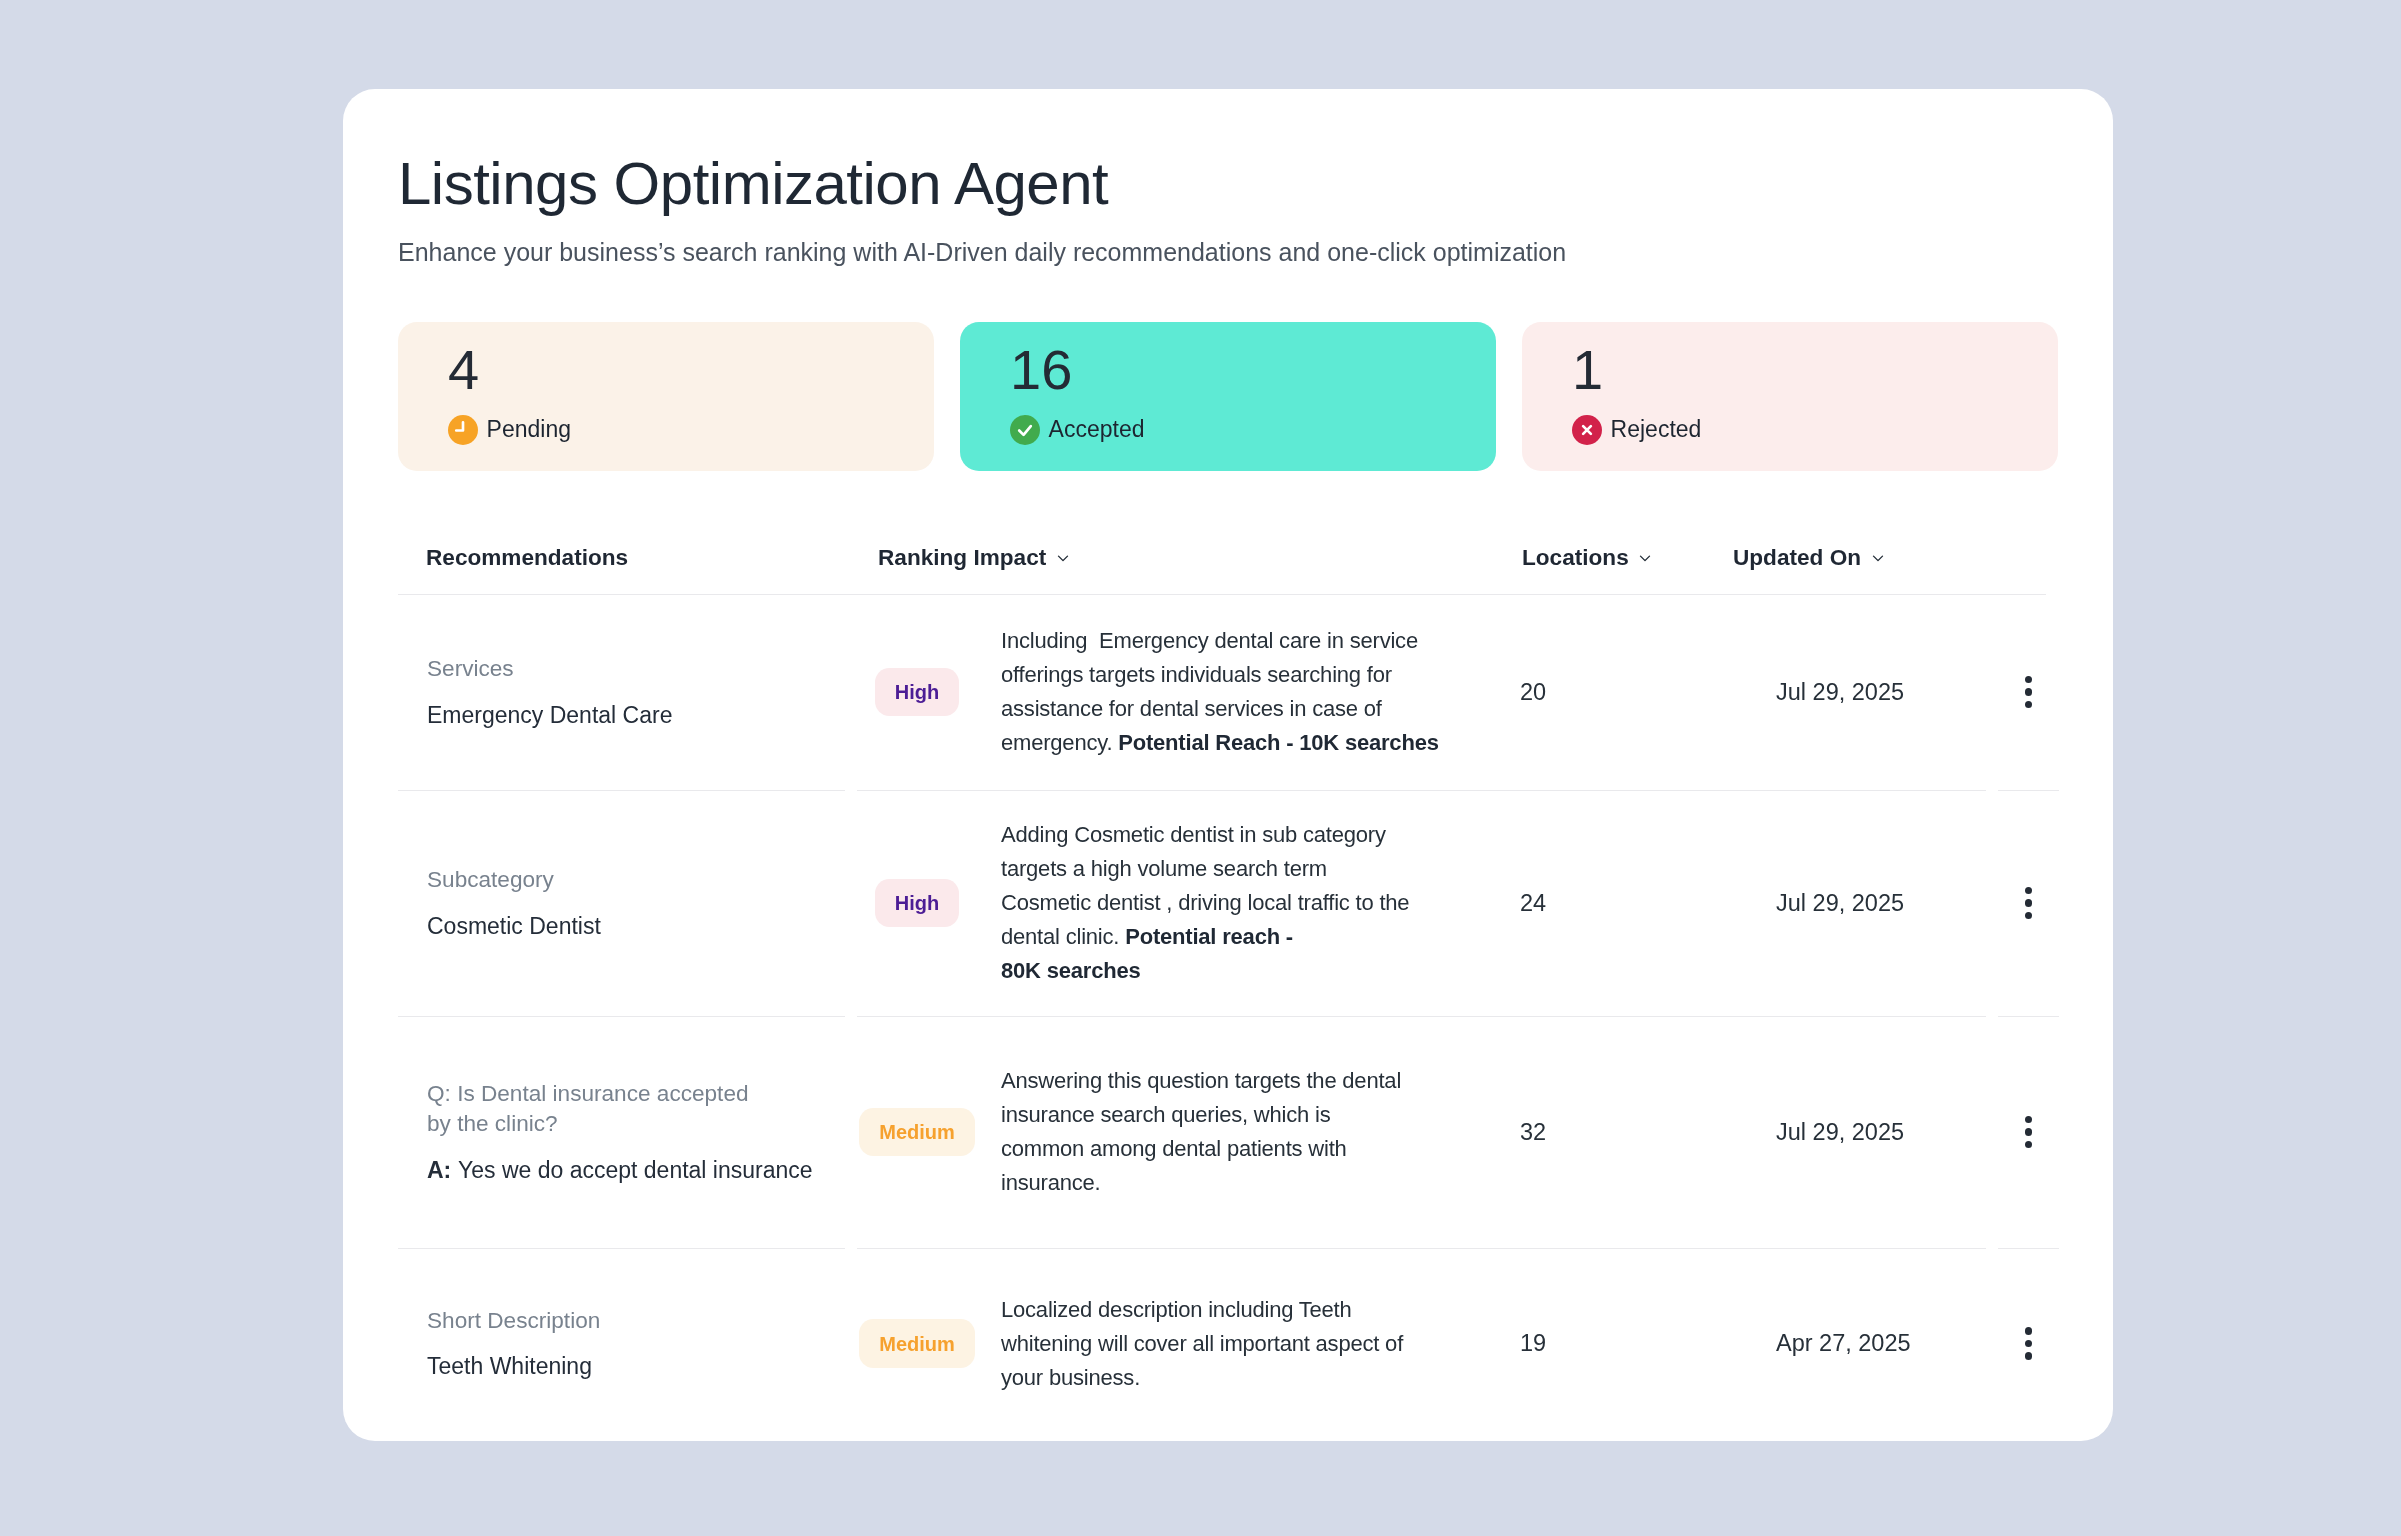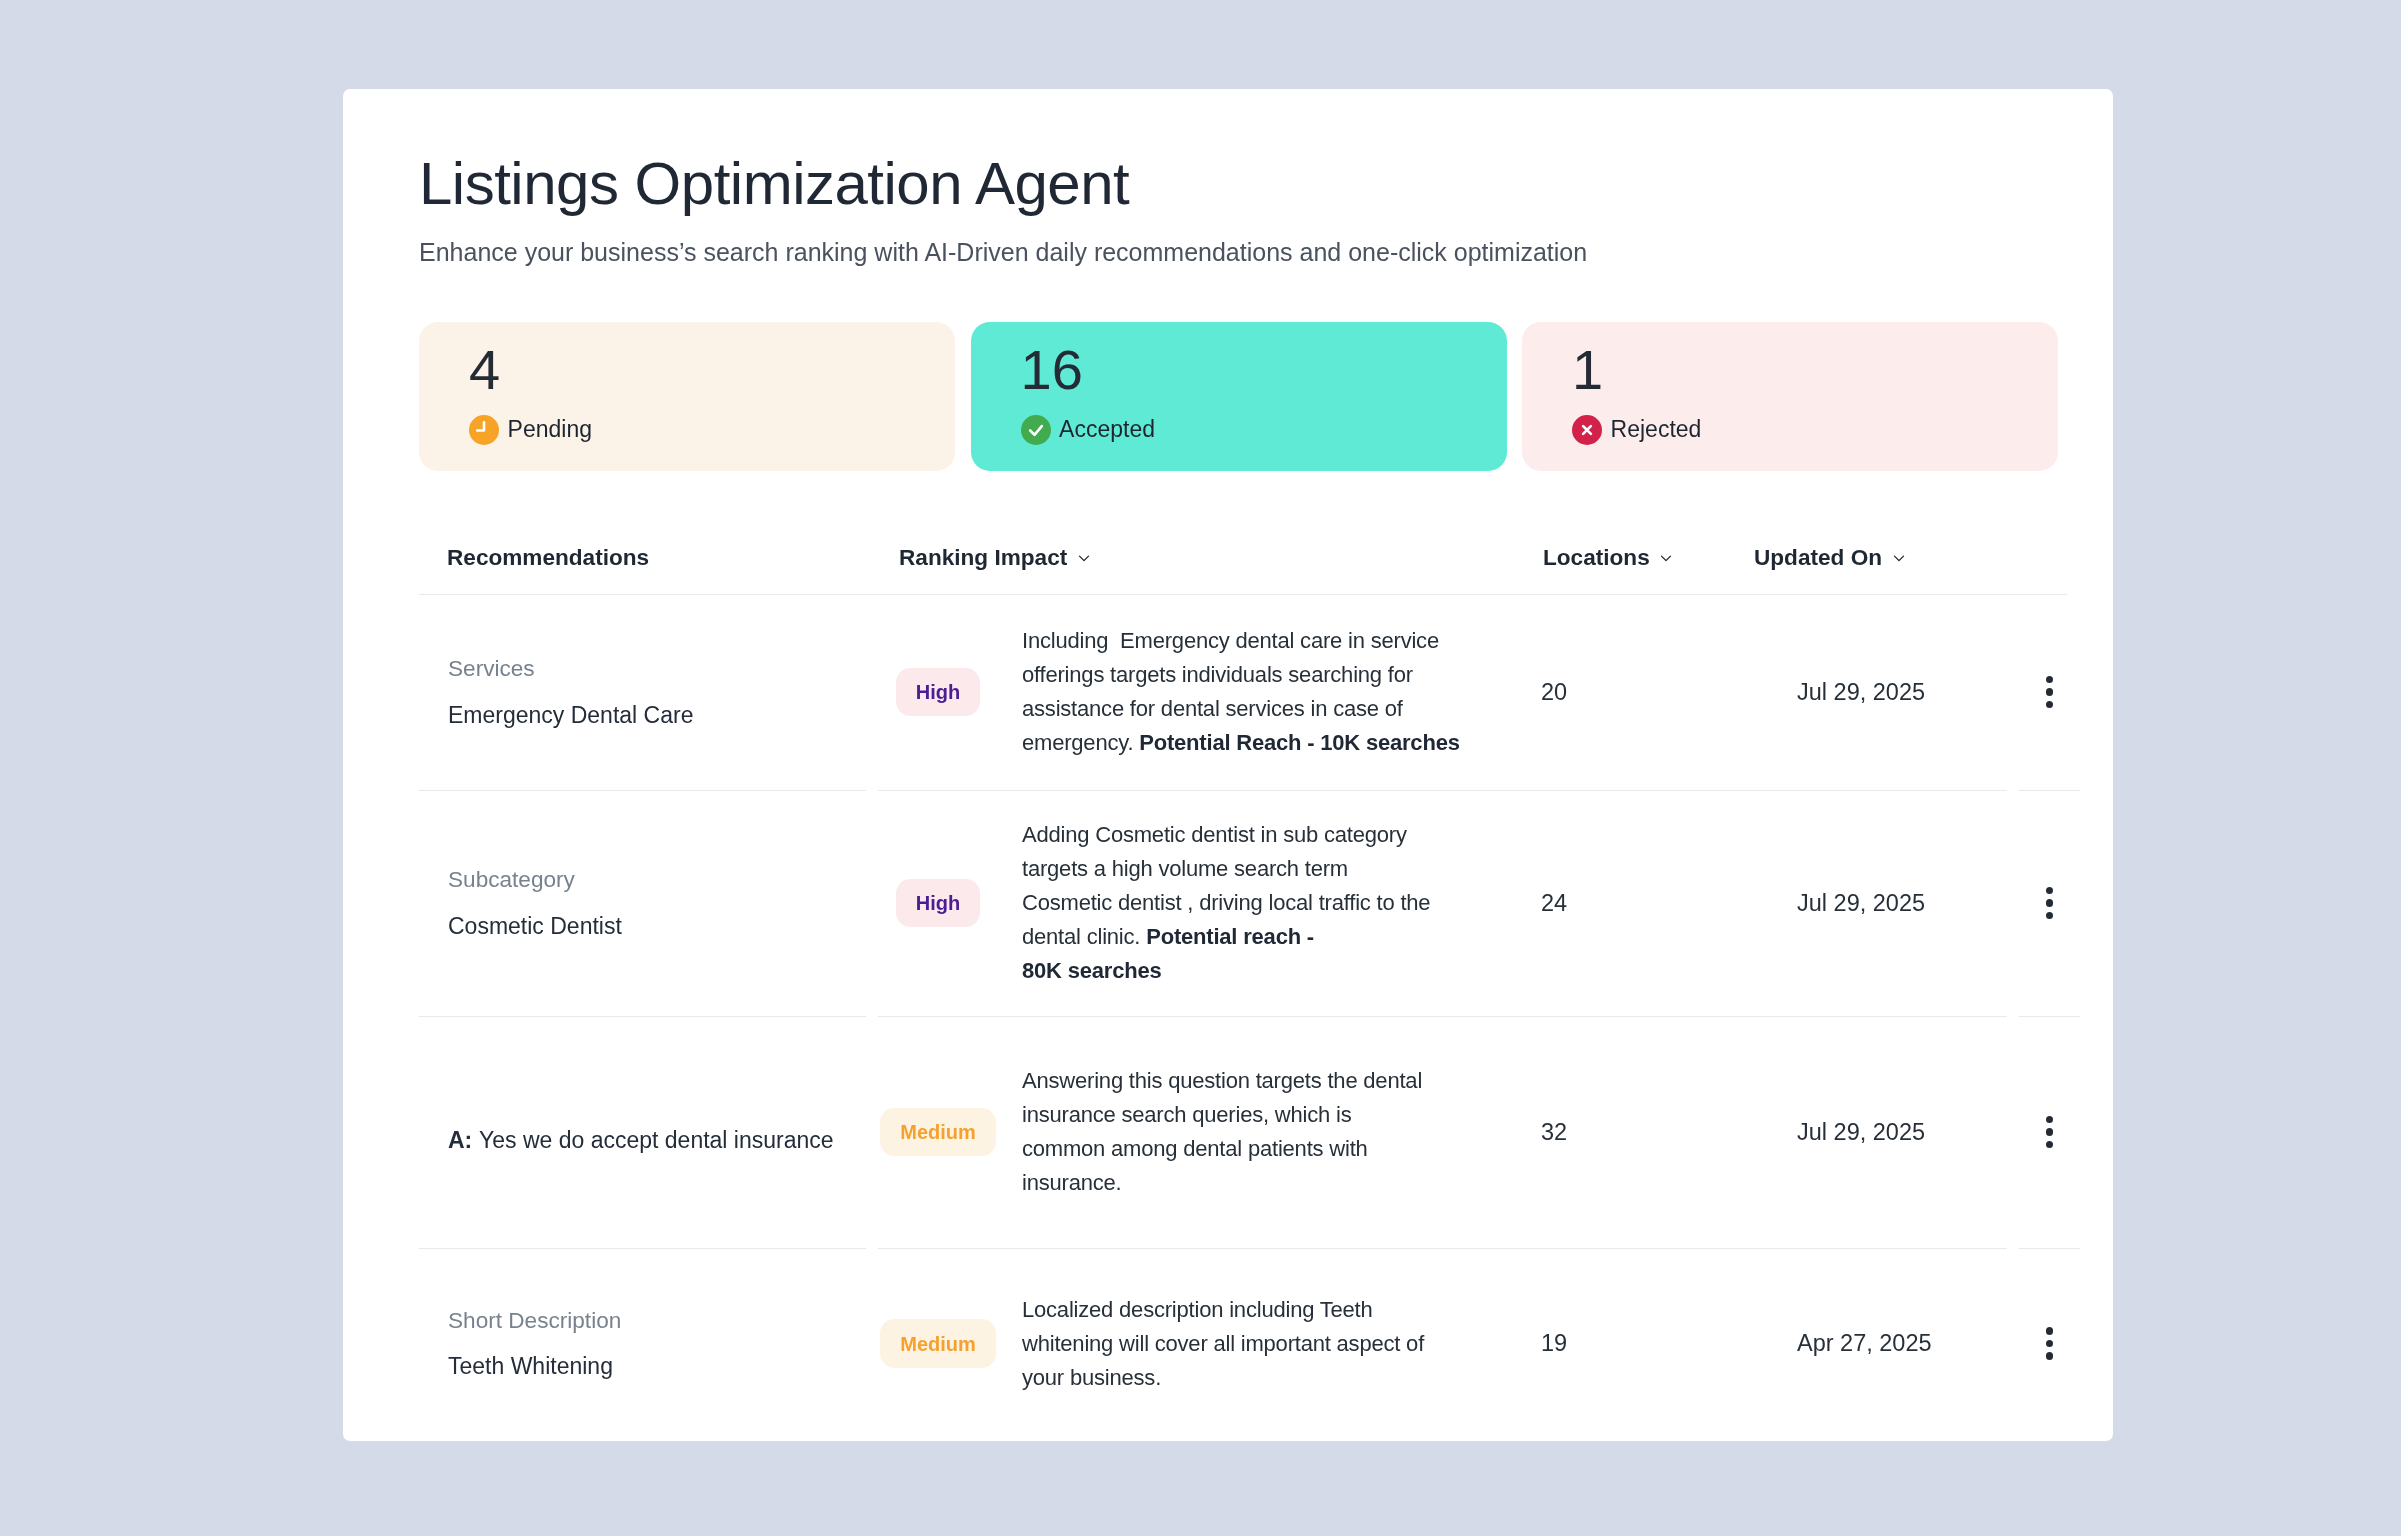--- a/index.html
+++ b/index.html
@@ -7,22 +7,22 @@
   body {
     font-family:"Liberation Sans","DejaVu Sans",sans-serif;
     background:#D4DAE8;
     color:#222B36;
     overflow:hidden;
     position:relative;
   }
   .panel{
     position:absolute; left:343px; top:89px;
     width:1770px; height:1352px;
-    background:#FFFFFF; border-radius:7px;
-    padding:62px 55px 0 76px;
+    background:#FFFFFF; border-radius:32px;
+    padding:62px 55px 0 55px;
   }
   .page-title{
     font-size:60px; font-weight:500; color:#1F2834;
     letter-spacing:-0.5px; line-height:1.1;
   }
   .page-subtitle{
     margin-top:19px;
     font-size:25px; font-weight:400; color:#49525E;
     line-height:1.3;
   }
@@ -223,20 +223,22 @@
         <button class="kebab">
             <i></i>
             <i></i>
             <i></i>
           </button>
       </div>
     </div>
 
     <div class="row r3">
       <div class="ca">
+        <div class="rec-category">Q: Is Dental insurance accepted
+by the clinic?</div>
         <div class="rec-title"><span class="title-prefix">A:</span><span>Yes we do accept dental insurance</span></div>
       </div>
       <div class="cb">
         <div class="impact-cell">
             <span class="badge" data-variant="medium">Medium</span>
           </div>
         <div class="desc"><span>Answering this question targets the dental
 insurance search queries, which is
 common among dental patients with
 insurance.</span><b></b></div>

